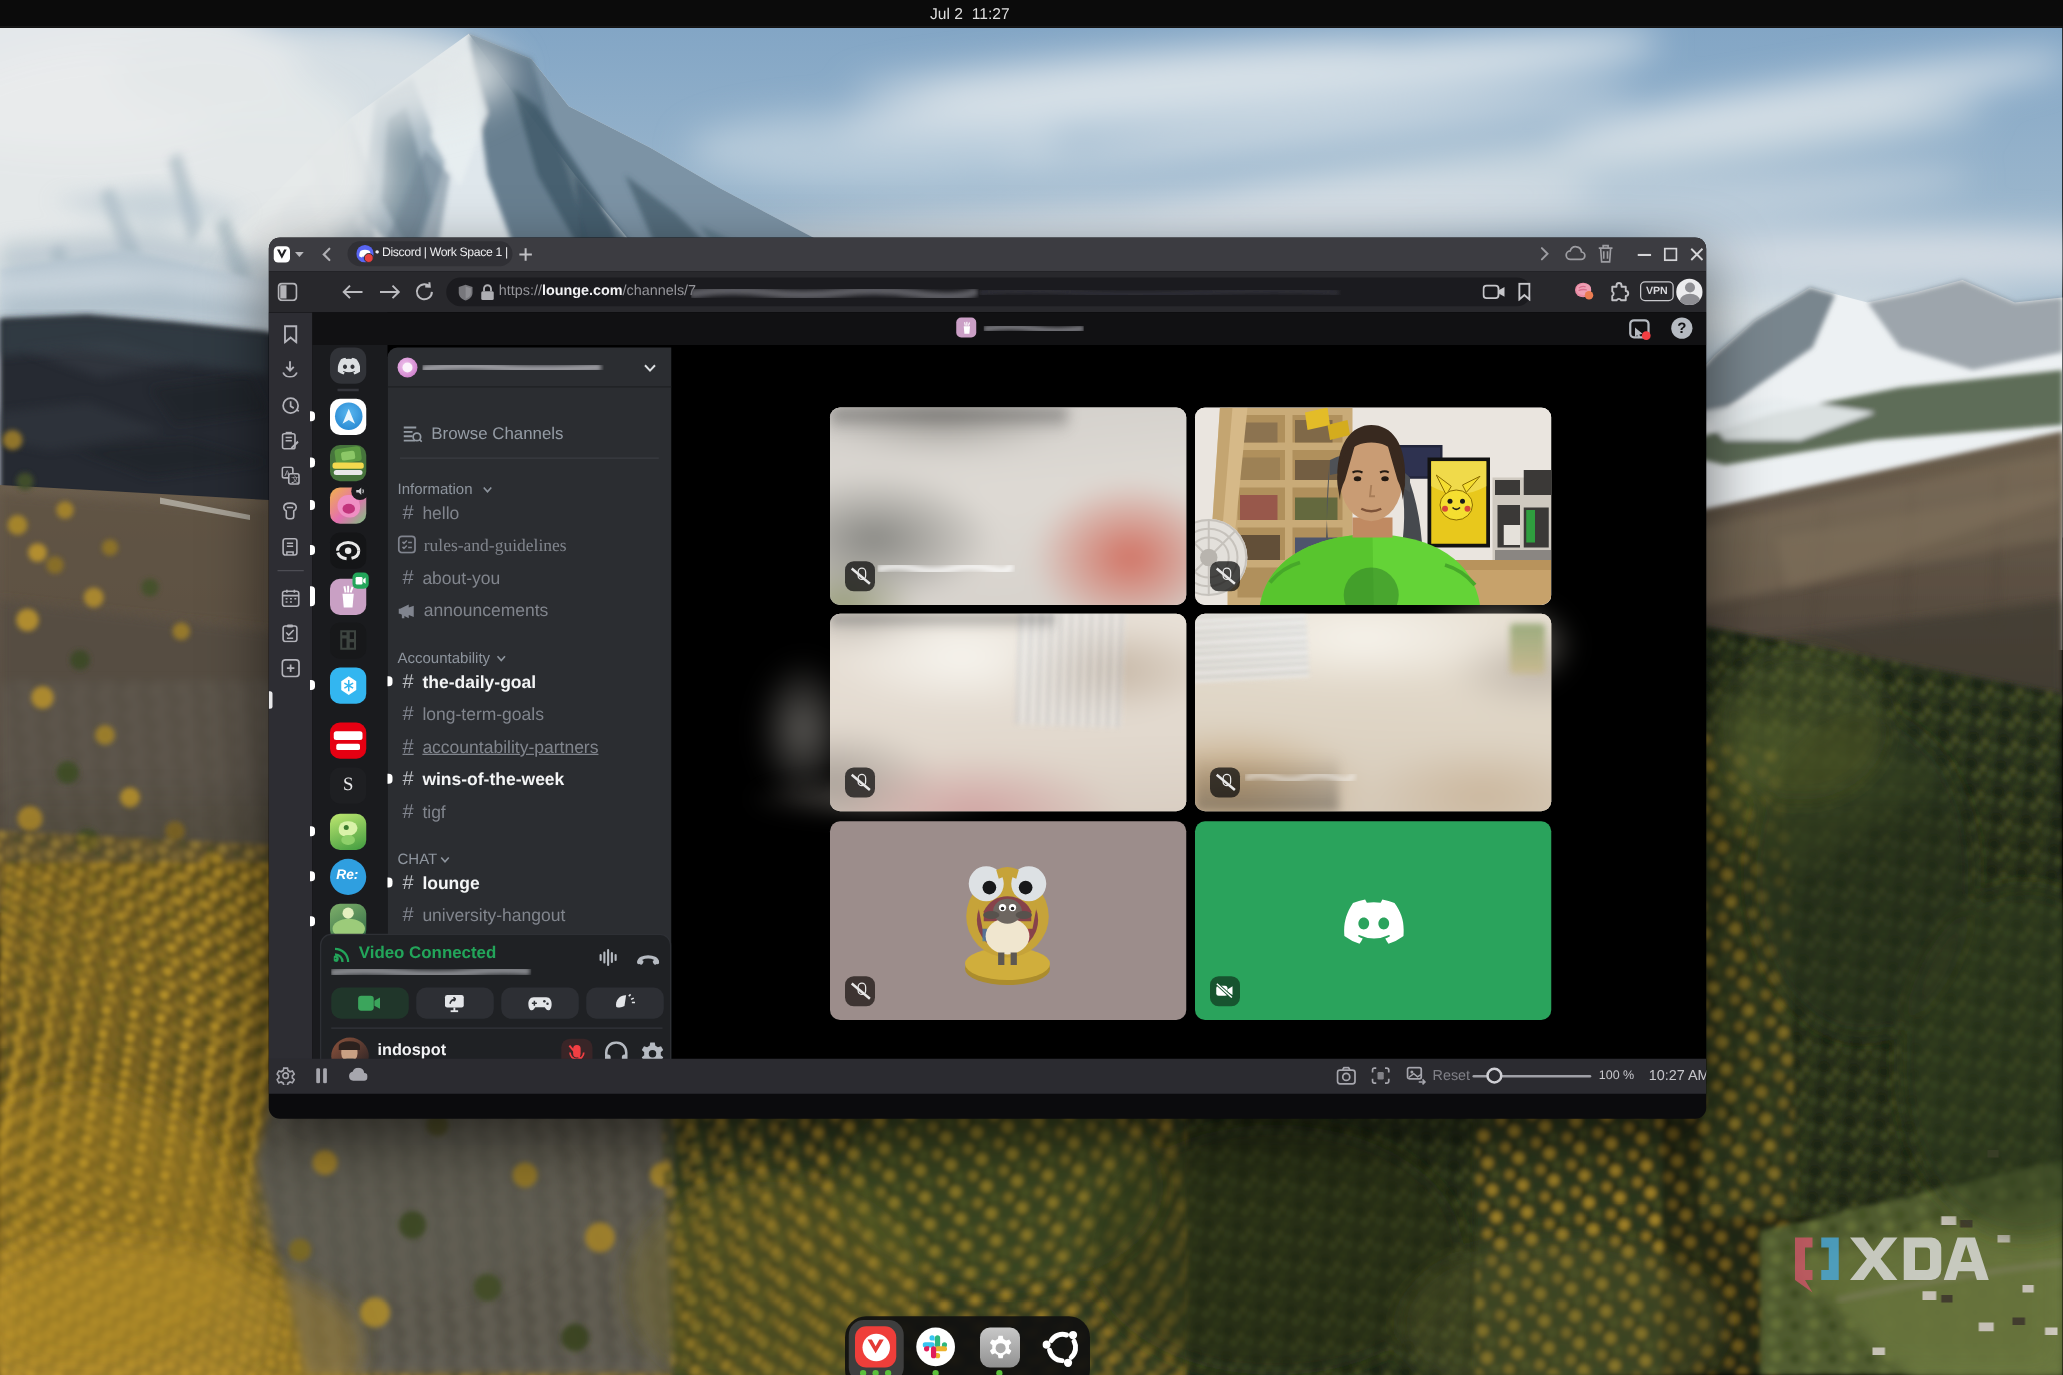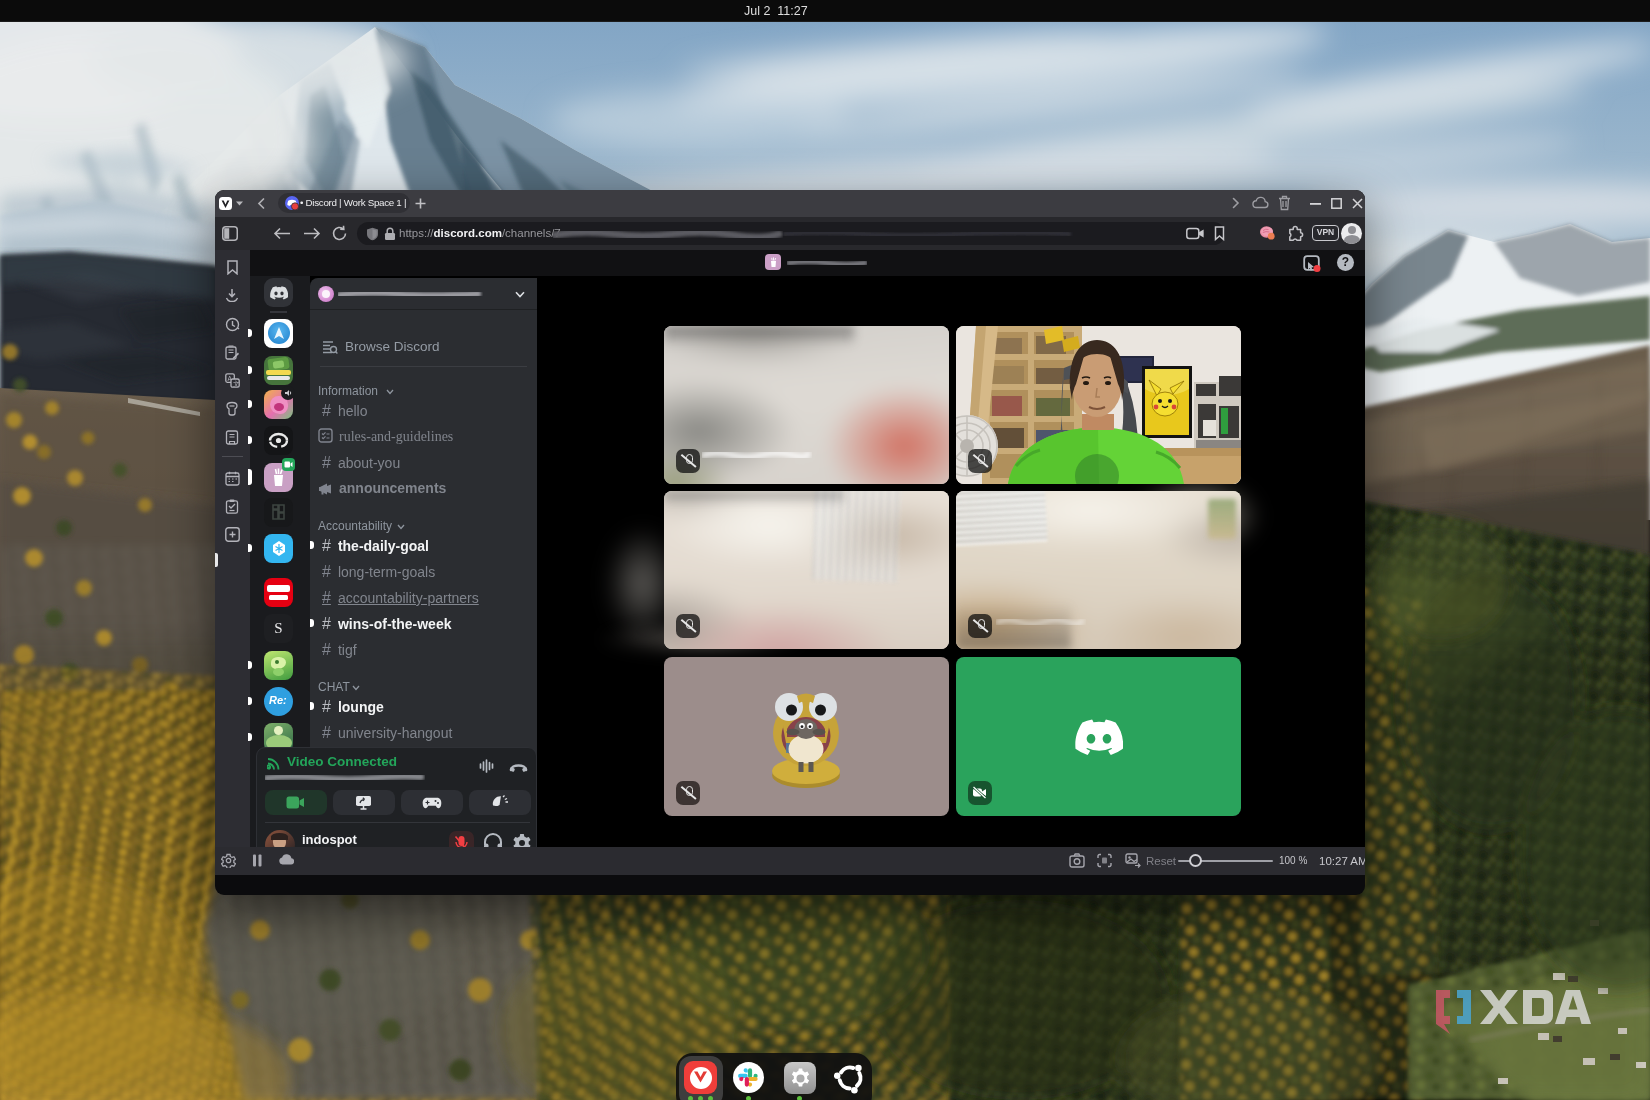--- a/index.html
+++ b/index.html
@@ -333,21 +333,21 @@
 
     <div class="abs" style="left:142px;top:5px;width:868px;height:23px;background:#1b1b1f;border-radius:12px;">
       <svg class="abs" style="left:9px;top:4.5px;" width="13" height="14" viewBox="0 0 13 14">
           <path d="M6.5 0.8 L12 2.6 V7 C12 10.4 9.7 12.4 6.5 13.3 C3.3 12.4 1 10.4 1 7 V2.6 Z" fill="#77777c"></path>
           <path d="M6.5 2.2 L10.7 3.6 V7 C10.7 9.6 9 11.2 6.5 12 Z" fill="#8d8d92"></path>
         </svg>
       <svg class="abs" style="left:27px;top:4.5px;" width="12" height="14" viewBox="0 0 12 14">
           <rect x="1" y="6" width="10" height="7" rx="1.2" fill="#aeaeb2"></rect>
           <path d="M3.2 6 V4 a2.8 2.8 0 0 1 5.6 0 V6" fill="none" stroke="#aeaeb2" stroke-width="1.5"></path>
         </svg>
-      <span class="abs" style="left:42px;top:4.5px;font-size:11.5px;color:#97979c;white-space:nowrap;">https://<b style="color:#f2f2f4;font-weight:bold;">discord.com</b>/channels/7</span>
+      <span class="abs" style="left:42px;top:4.5px;font-size:11.5px;color:#97979c;white-space:nowrap;">https://<b style="color:#f2f2f4;font-weight:bold;">lounge.com</b>/channels/7</span>
       <svg class="abs" style="left:196px;top:6px;" width="230" height="12">
           <path d="M2 7 Q30 2 60 6 T120 6 T180 7 T226 6" stroke="#5c5c62" stroke-width="7" fill="none" stroke-linecap="round" filter="url(#ablur)"></path>
           <defs>
             <filter id="ablur">
               <feGaussianBlur stdDeviation="1.6"></feGaussianBlur>
             </filter>
           </defs>
         </svg>
       <svg class="abs" style="left:426px;top:6.5px;" width="290" height="10">
           <path d="M2 5 Q40 2 80 5 T180 5 T286 5" stroke="#36363c" stroke-width="5" fill="none" stroke-linecap="round" filter="url(#ablur)" opacity="0.8"></path>
@@ -540,35 +540,35 @@
         <svg class="abs" style="left:205px;top:13px;" width="10" height="7">
             <path d="M1 1.2 L5 5.5 L9 1.2" stroke="#dbdee1" stroke-width="1.6" fill="none"></path>
           </svg>
       </div>
 
       <svg class="abs" style="left:12px;top:62px;" width="16" height="15" viewBox="0 0 16 15">
           <path d="M1 2 H11 M1 5.5 H8 M1 9 H8 M1 12.5 H10" stroke="#949ba4" stroke-width="1.5"></path>
           <circle cx="11.5" cy="9.5" r="3" fill="none" stroke="#949ba4" stroke-width="1.4"></circle>
           <path d="M13.7 11.7 L15.4 13.4" stroke="#949ba4" stroke-width="1.4"></path>
         </svg>
-      <span class="abs" style="left:35px;top:61px;font-size:13.5px;color:#959ca5;">Browse Discord</span>
+      <span class="abs" style="left:35px;top:61px;font-size:13.5px;color:#959ca5;">Browse Channels</span>
       <div class="abs" style="left:10px;top:88px;width:207px;height:1px;background:#3b3d42;"></div>
 
       <span class="abs" style="left:8px;top:106px;font-size:12px;color:#8e959e;">Information</span>
       <svg class="abs" style="left:76px;top:111px;" width="8" height="6">
           <path d="M1 1 L4 4.5 L7 1" stroke="#8e959e" stroke-width="1.3" fill="none"></path>
         </svg>
 
       <span class="chan" style="top:124px;"><i>#</i>hello</span>
       <span class="chan" style="top:150px;font-family:Liberation Serif, serif;"><svg width="15" height="15" viewBox="0 0 15 15" style="margin-right:6px;vertical-align:-2.5px;">
             <rect x="1" y="1" width="13" height="13" rx="2.5" fill="none" stroke="#80848e" stroke-width="1.4"></rect>
             <path d="M4 5.5 L5.2 6.7 L7.5 4.4 M8.5 6 H11.5 M4 9.5 L5.2 10.7 L7.5 8.4 M8.5 10 H11.5" stroke="#80848e" stroke-width="1.2" fill="none"></path>
           </svg>rules-and-guidelines</span>
       <span class="chan" style="top:176px;"><i>#</i>about-you</span>
-      <span class="chan" style="top:202px;font-weight:bold;"><svg width="15" height="14" viewBox="0 0 15 14" style="margin-right:6px;vertical-align:-2.5px;">
+      <span class="chan" style="top:202px;"><svg width="15" height="14" viewBox="0 0 15 14" style="margin-right:6px;vertical-align:-2.5px;">
             <path d="M2 5 L9 1.5 V12.5 L2 9 Z M2 5 H1 V9 H2 M9 4 L13 2.5 V11.5 L9 10" fill="#80848e"></path>
             <path d="M3.5 9.5 V12.5 H5.5 V10" fill="#80848e"></path>
           </svg>announcements</span>
 
       <span class="abs" style="left:8px;top:241px;font-size:12px;color:#8e959e;">Accountability</span>
       <svg class="abs" style="left:87px;top:246px;" width="8" height="6">
           <path d="M1 1 L4 4.5 L7 1" stroke="#8e959e" stroke-width="1.3" fill="none"></path>
         </svg>
 
       <span class="chan bold" style="top:259px;"><i>#</i>the-daily-goal</span>

